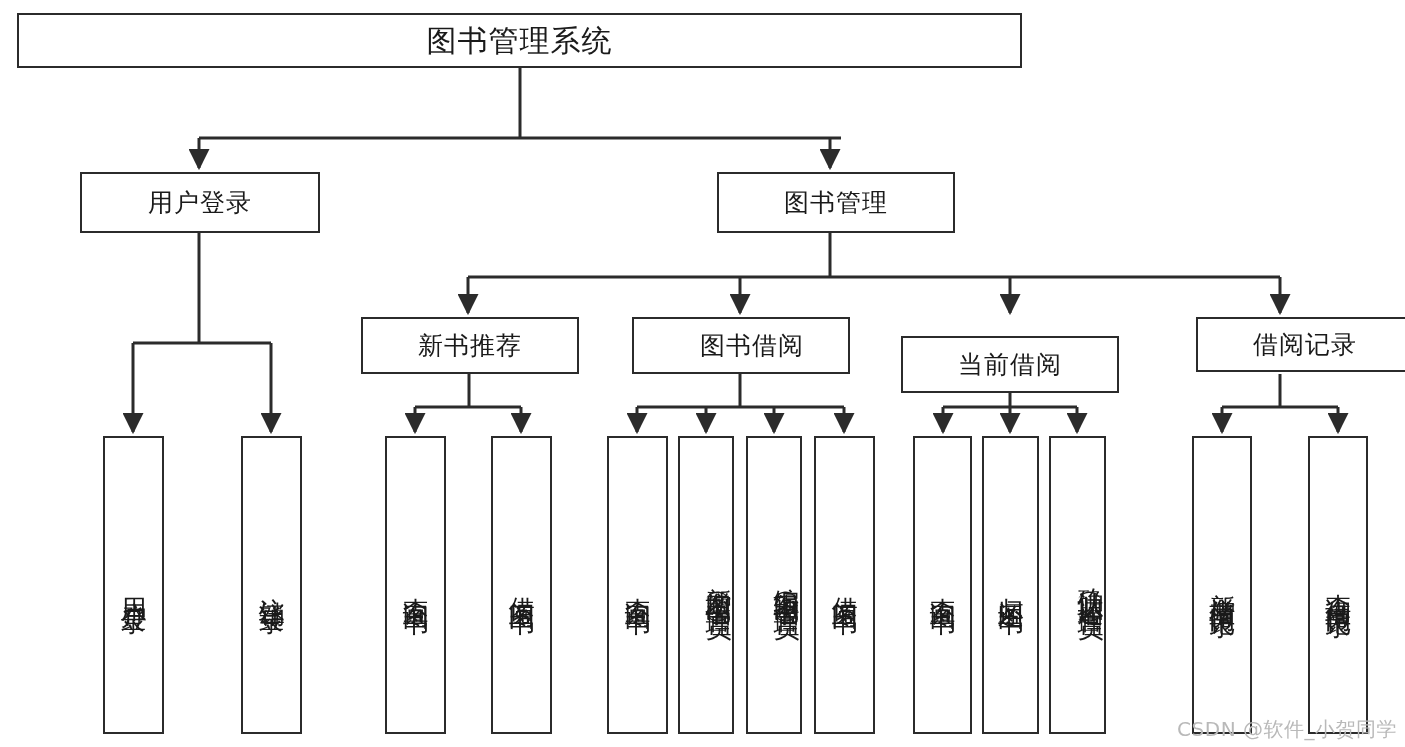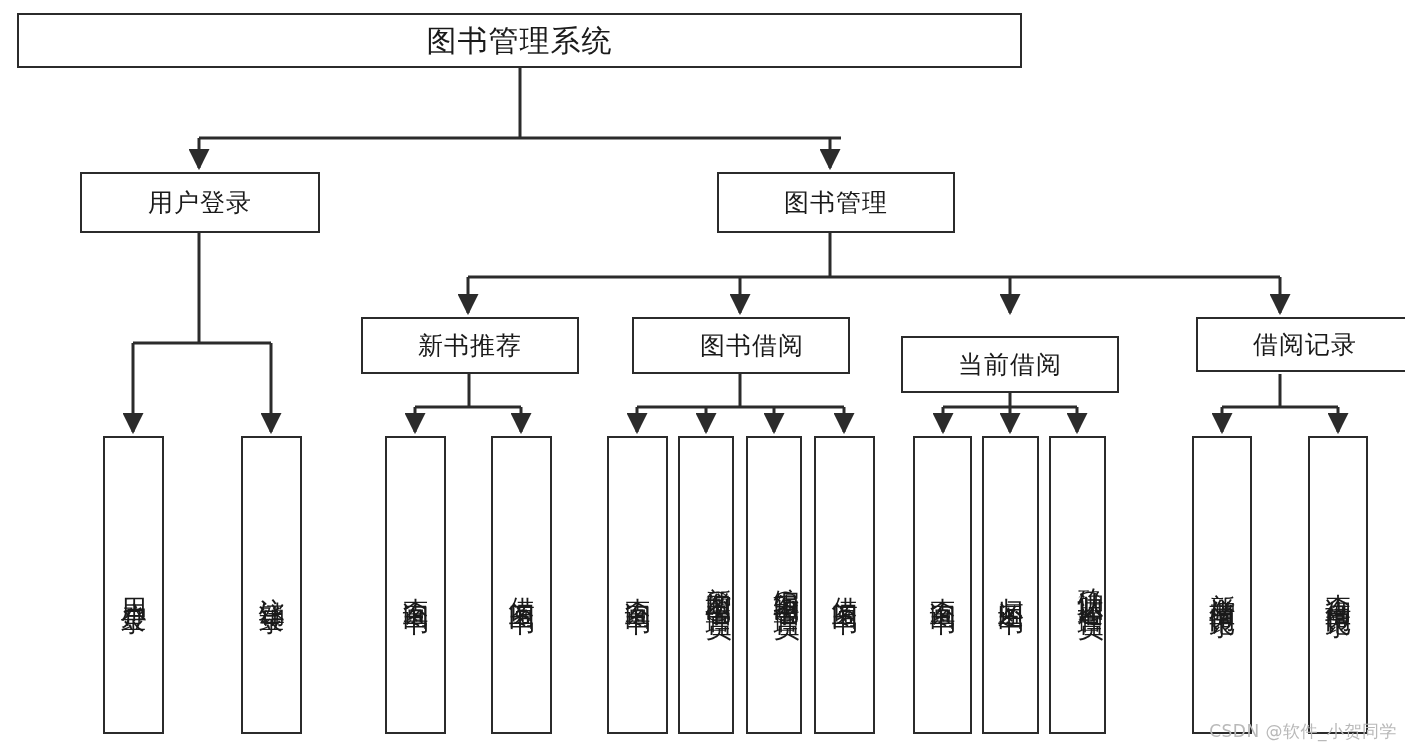--- a/index.html
+++ b/index.html
@@ -54,21 +54,21 @@
     justify-content: center;
   }
   .node.vert.tall {
     align-items: flex-start;
     justify-content: center;
   }
   .watermark {
     position: absolute;
     right: 8px;
     bottom: 4px;
-    font-size: 17px;
+    font-size: 20px;
     color: #b9b9b9;
     white-space: nowrap;
     letter-spacing: 0.5px;
   }
 </style>
 </head>
 <body>
 
 <div id="canvas">
 

